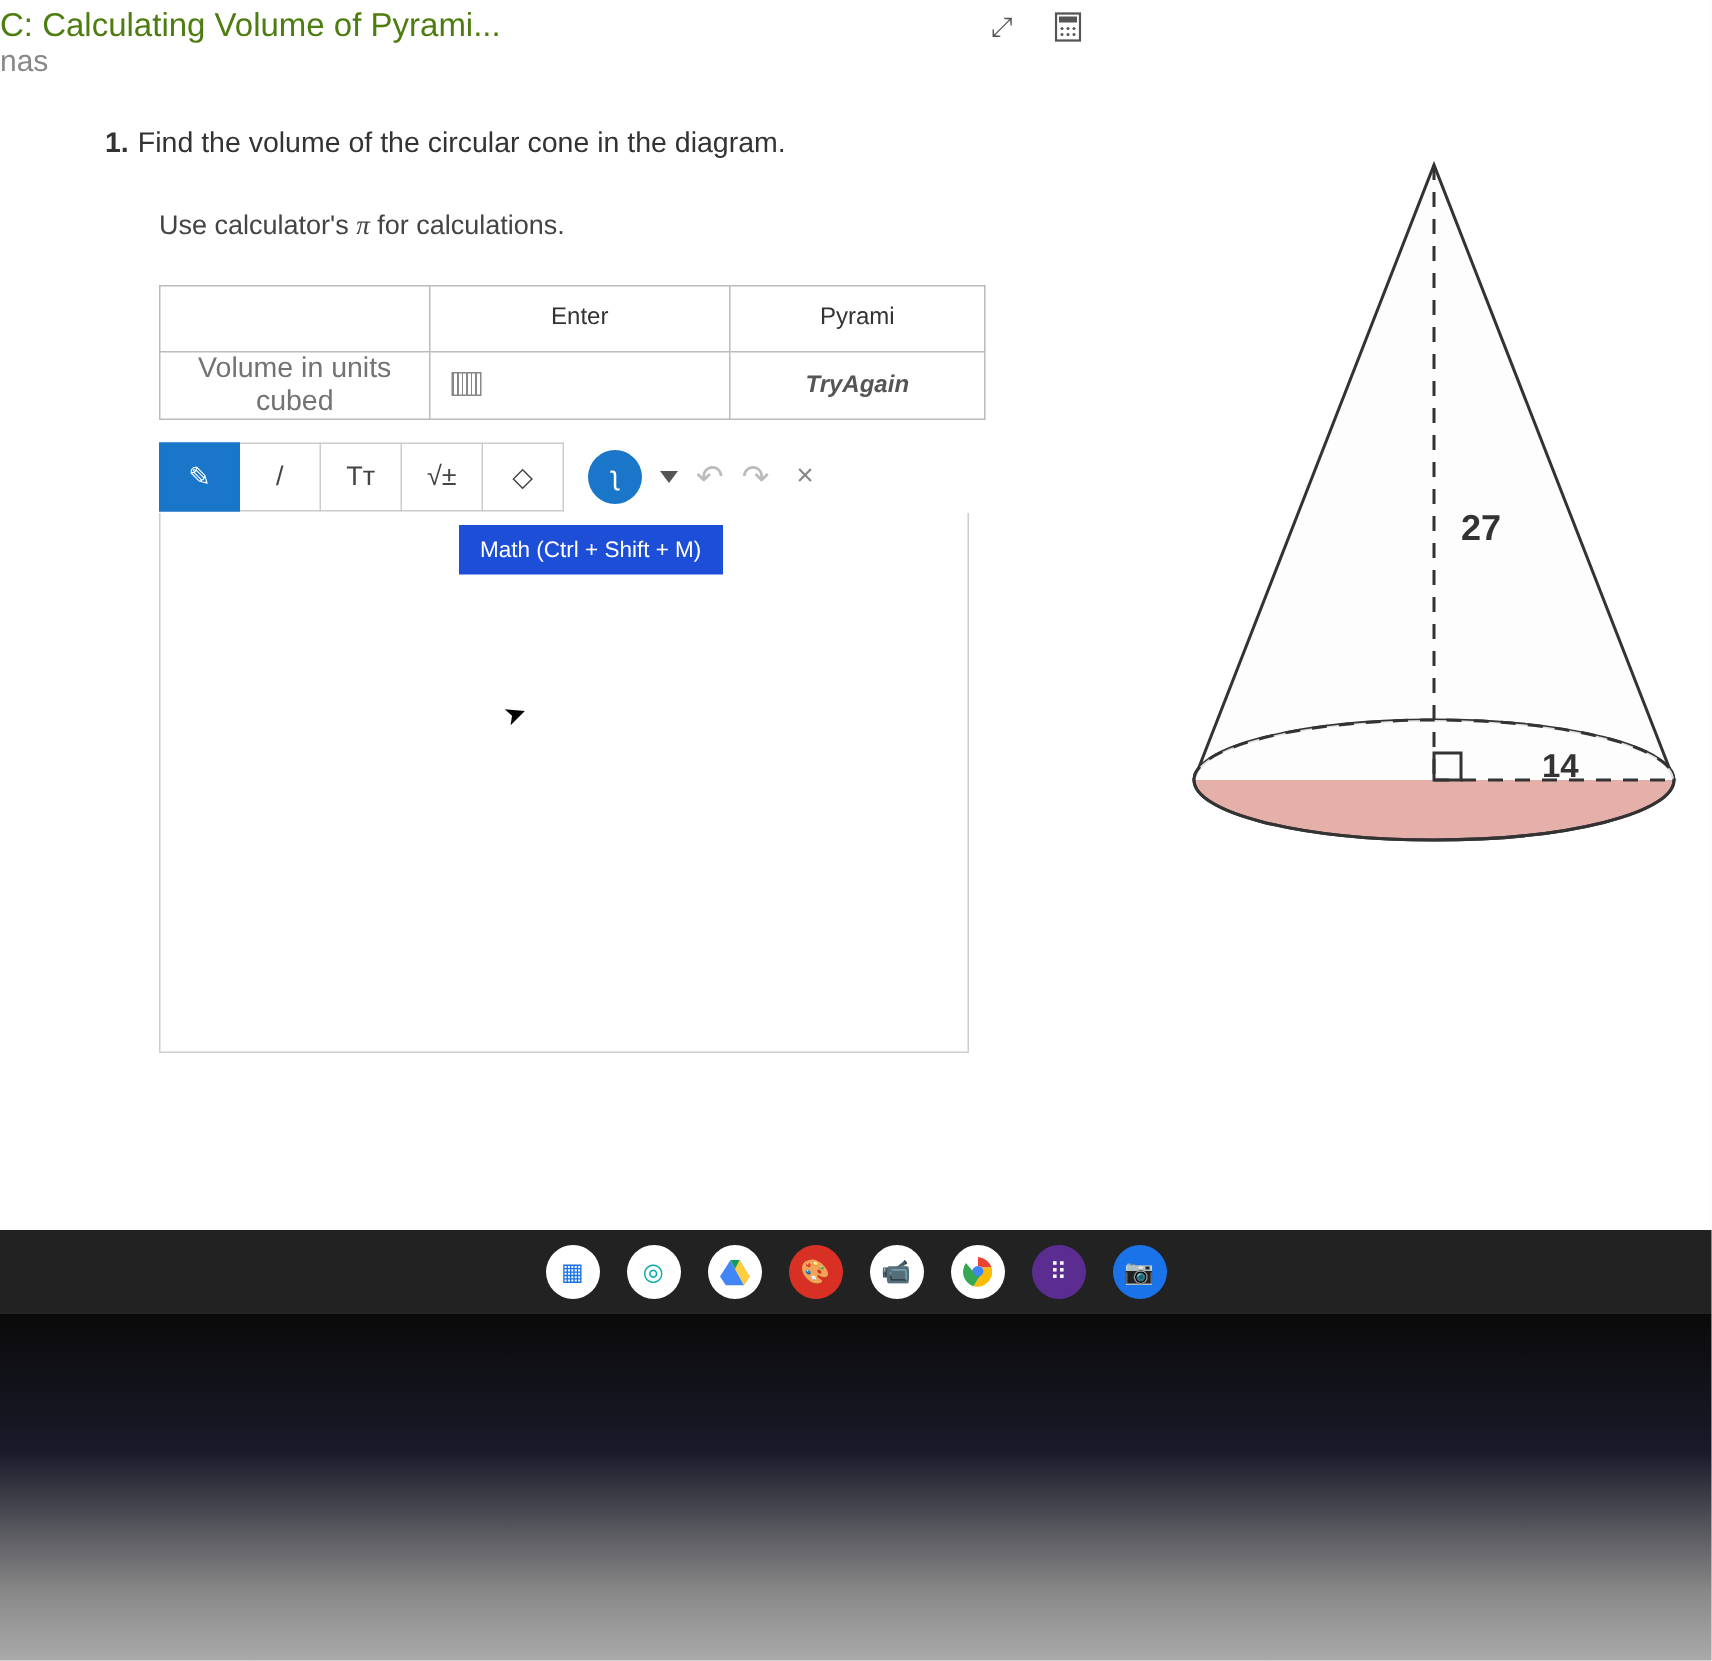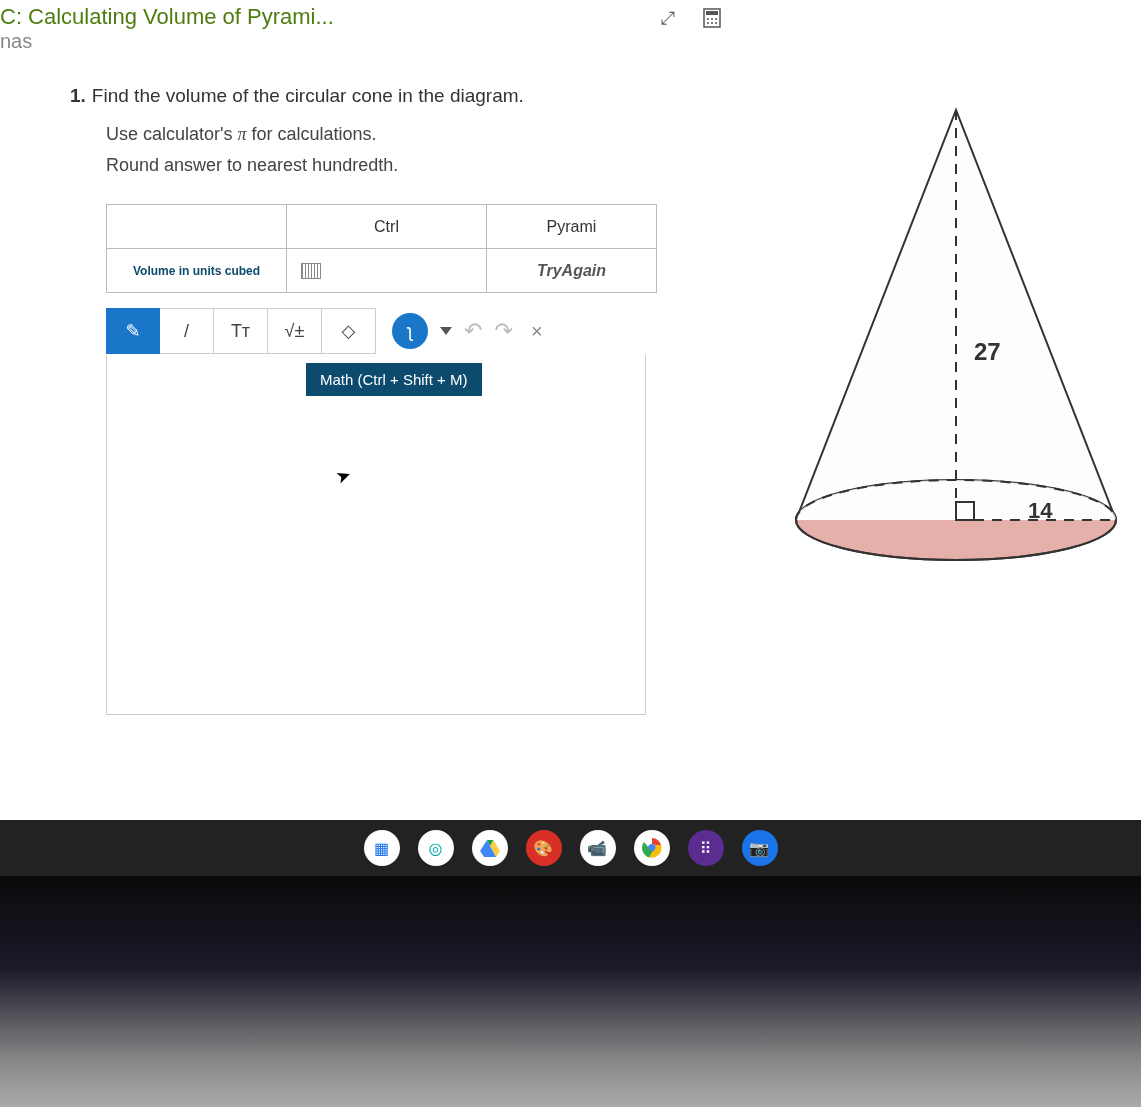--- a/index.html
+++ b/index.html
@@ -45,39 +45,39 @@
     }
     .prompt {
       font-size: 19px;
       color: #333;
     }
     .prompt-num {
       font-weight: bold;
       margin-right: 6px;
     }
     .instructions {
-      margin-top: 12px;
+      margin-top: 28px;
       margin-left: 36px;
       font-size: 18px;
       color: #444;
       line-height: 1.7;
     }
     .pi { font-family: 'Times New Roman', serif; font-style: italic; }
     .answer-table {
       margin: 24px 0 0 36px;
       border-collapse: collapse;
     }
     .answer-table td, .answer-table th {
       border: 1px solid #bbb;
       padding: 0;
       height: 44px;
       vertical-align: middle;
       text-align: center;
     }
-    .col-label { width: 180px; font-size: 12px; color: #0c4a6e; padding: 0 10px; text-align: left; font-weight: bold;}
+    .col-label { width: 180px; font-size: 19px; color: #737373; padding: 0 10px; text-align: left;}
     .col-enter { width: 200px; font-size: 16px; color: #333;}
     .col-verify { width: 170px; font-size: 16px; color: #333;}
     .verify-text { font-style: italic; color: #555; font-weight: bold;}
     .tiny-icon {
       width: 20px; height: 16px;
       display: inline-block;
       vertical-align: middle;
       margin-left: 6px;
       border: 1px solid #888;
       background: repeating-linear-gradient(90deg,#888 0 1px, transparent 1px 3px);
@@ -140,21 +140,21 @@
     }
     .close-x {
       color: #888;
       font-size: 20px;
       margin-left: 6px;
     }
     .tooltip {
       position: absolute;
       left: 200px;
       top: 56px;
-      background: #0c4a6e;
+      background: #1d4ed8;
       color: #fff;
       font-size: 15px;
       padding: 8px 14px;
       white-space: nowrap;
     }
     .work-area {
       margin: 0 0 0 36px;
       width: 540px;
       height: 360px;
       border: 1px solid #ccc;
@@ -228,28 +228,27 @@
         </svg>
     </span>
   </div>
 
   <div class="question-block">
     <p class="prompt">
       <span class="prompt-num">1.</span><span>Find the volume of the circular cone in the diagram.</span>
     </p>
     <div class="instructions">
       <p><span>Use calculator's </span><span class="pi">π</span><span> for calculations.</span></p>
-      <p>Round answer to nearest hundredth.</p>
     </div>
 
     <table class="answer-table">
       <tbody>
           <tr>
         <td class="col-label"></td>
-        <td class="col-enter">Ctrl</td>
+        <td class="col-enter">Enter</td>
         <td class="col-verify">Pyrami</td>
       </tr>
       <tr>
         <td class="col-label">Volume in units cubed</td>
         <td class="col-enter input-cell">
           <span class="tiny-icon"></span>
         </td>
         <td class="col-verify"><span class="verify-text">TryAgain</span></td>
       </tr>
     </tbody>

